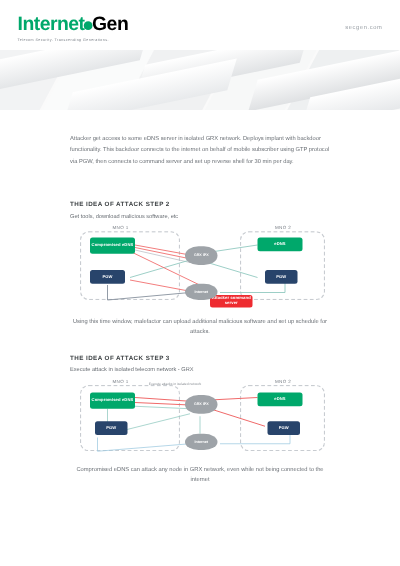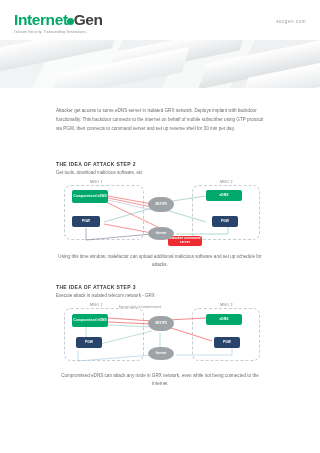--- a/index.html
+++ b/index.html
@@ -6,21 +6,21 @@
   body{
     width:320px;height:453px;background:#ffffff;
     font-family:"Liberation Sans",sans-serif;
     color:#4b4f56;overflow:hidden;position:relative;
   }
   
   .header{position:absolute;left:0;top:0;width:320px;height:40px;background:#fff;}
   .logo{position:absolute;left:14px;top:12px;}
   .logo-text{font-size:15.5px;font-weight:bold;letter-spacing:-0.4px;line-height:1;white-space:nowrap;}
   .logo-sec{color:#00a86b;}
-  .logo-gen{color:#404040;}
+  .logo-gen{color:#000000;}
   .logo-dot{display:inline-block;width:7px;height:7px;border-radius:50%;
             background:#00a86b;position:relative;top:0px;margin:0 -0.5px;}
   .logo-tag{font-size:2.9px;color:#7b8088;letter-spacing:0.35px;margin-top:2.5px;white-space:nowrap;}
   .site{position:absolute;right:14px;top:19px;font-size:4.6px;color:#9aa0a6;letter-spacing:0.5px;}
 
   
   .banner{position:absolute;left:0;top:40px;width:320px;height:48px;overflow:hidden;background:#fafafa;}
   .banner .slab{position:absolute;top:-30px;width:64px;height:110px;transform:skewX(-28deg);}
   .banner .edge{position:absolute;width:120px;height:26px;transform:skewX(-28deg) rotate(-13deg);}
 

